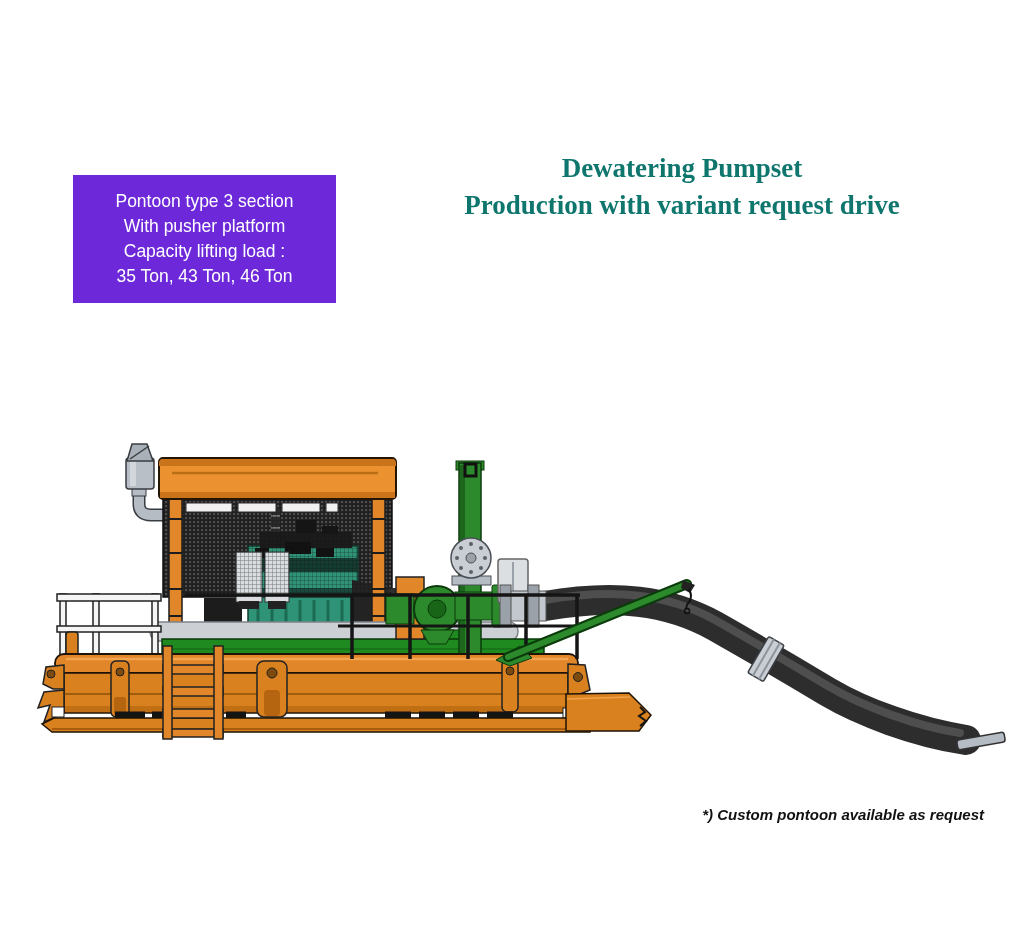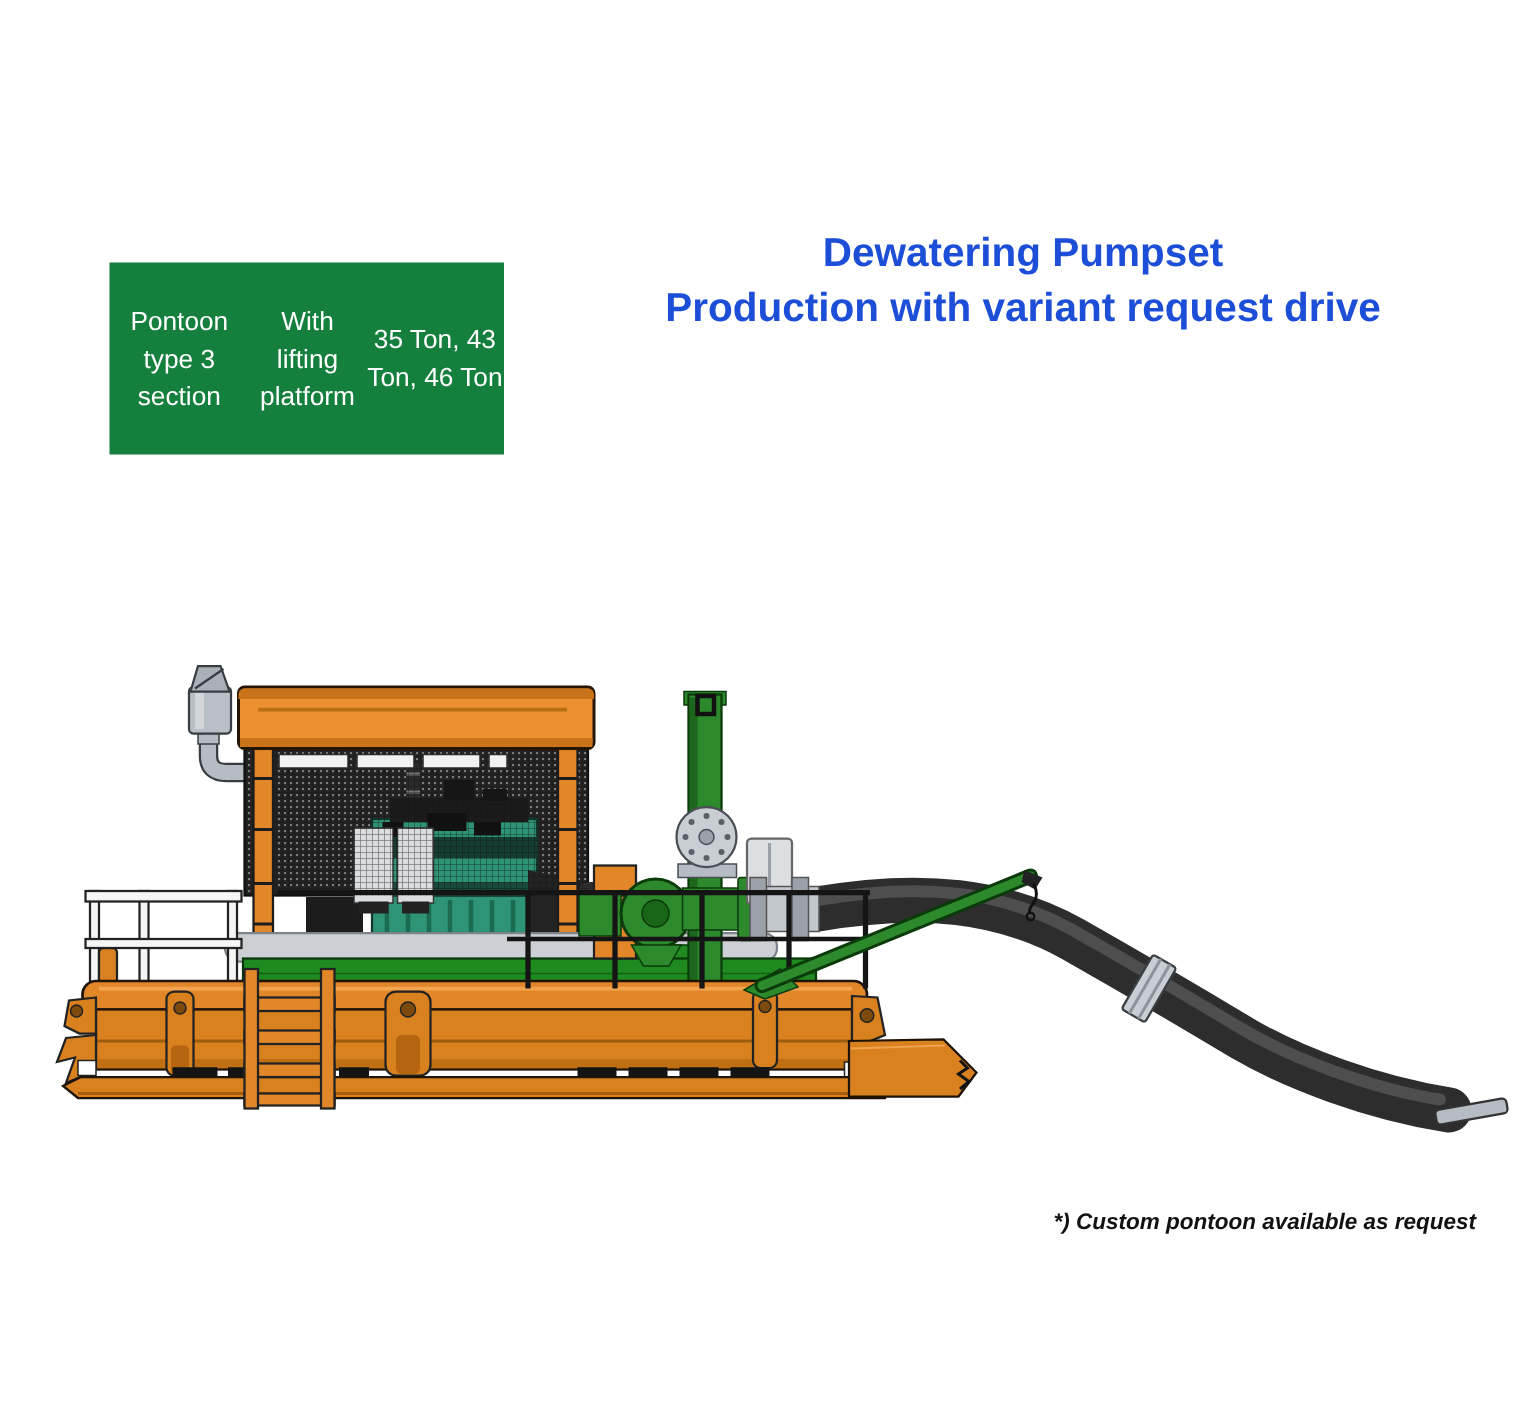--- a/index.html
+++ b/index.html
@@ -2,42 +2,43 @@
 <html><head>
 <meta charset="utf-8">
 <style>
   html,body{margin:0;padding:0;background:#ffffff;}
   .page{
     position:relative;width:1024px;height:935px;background:#ffffff;overflow:hidden;
     font-family:"Liberation Sans", sans-serif;
   }
   .info-box{
     position:absolute;left:73px;top:175px;width:263px;height:128px;
-    background:#15803d;color:#ffffff;
-    display:flex;flex-direction:row;justify-content:center;align-items:center;
+    background:#6d28d9;color:#ffffff;
+    display:flex;flex-direction:column;justify-content:center;align-items:center;
     font-size:17.5px;line-height:25px;text-align:center;
   }
   .title-block{
     position:absolute;left:380px;top:150px;width:604px;text-align:center;
-    color:#1d4ed8;font-weight:bold;font-size:27px;line-height:37px;
+    color:#0f766e;font-weight:bold;font-size:27px;line-height:37px;font-family:Liberation Serif, serif;
   }
   .footnote{
     position:absolute;left:584px;top:806px;width:400px;text-align:right;
     color:#111111;font-style:italic;font-weight:600;font-size:15px;
   }
   .drawing{position:absolute;left:0;top:0;}
 </style>
 </head>
 <body>
 
 <div class="page">
 
   <div class="info-box">
     <div>Pontoon type 3 section</div>
-    <div>With lifting platform</div>
+    <div>With pusher platform</div>
+    <div>Capacity lifting load :</div>
     <div>35 Ton, 43 Ton, 46 Ton</div>
   </div>
 
   <div class="title-block">
     <div>Dewatering Pumpset</div>
     <div>Production with variant request drive</div>
   </div>
 
   <div class="footnote">*) Custom pontoon available as request</div>
 

